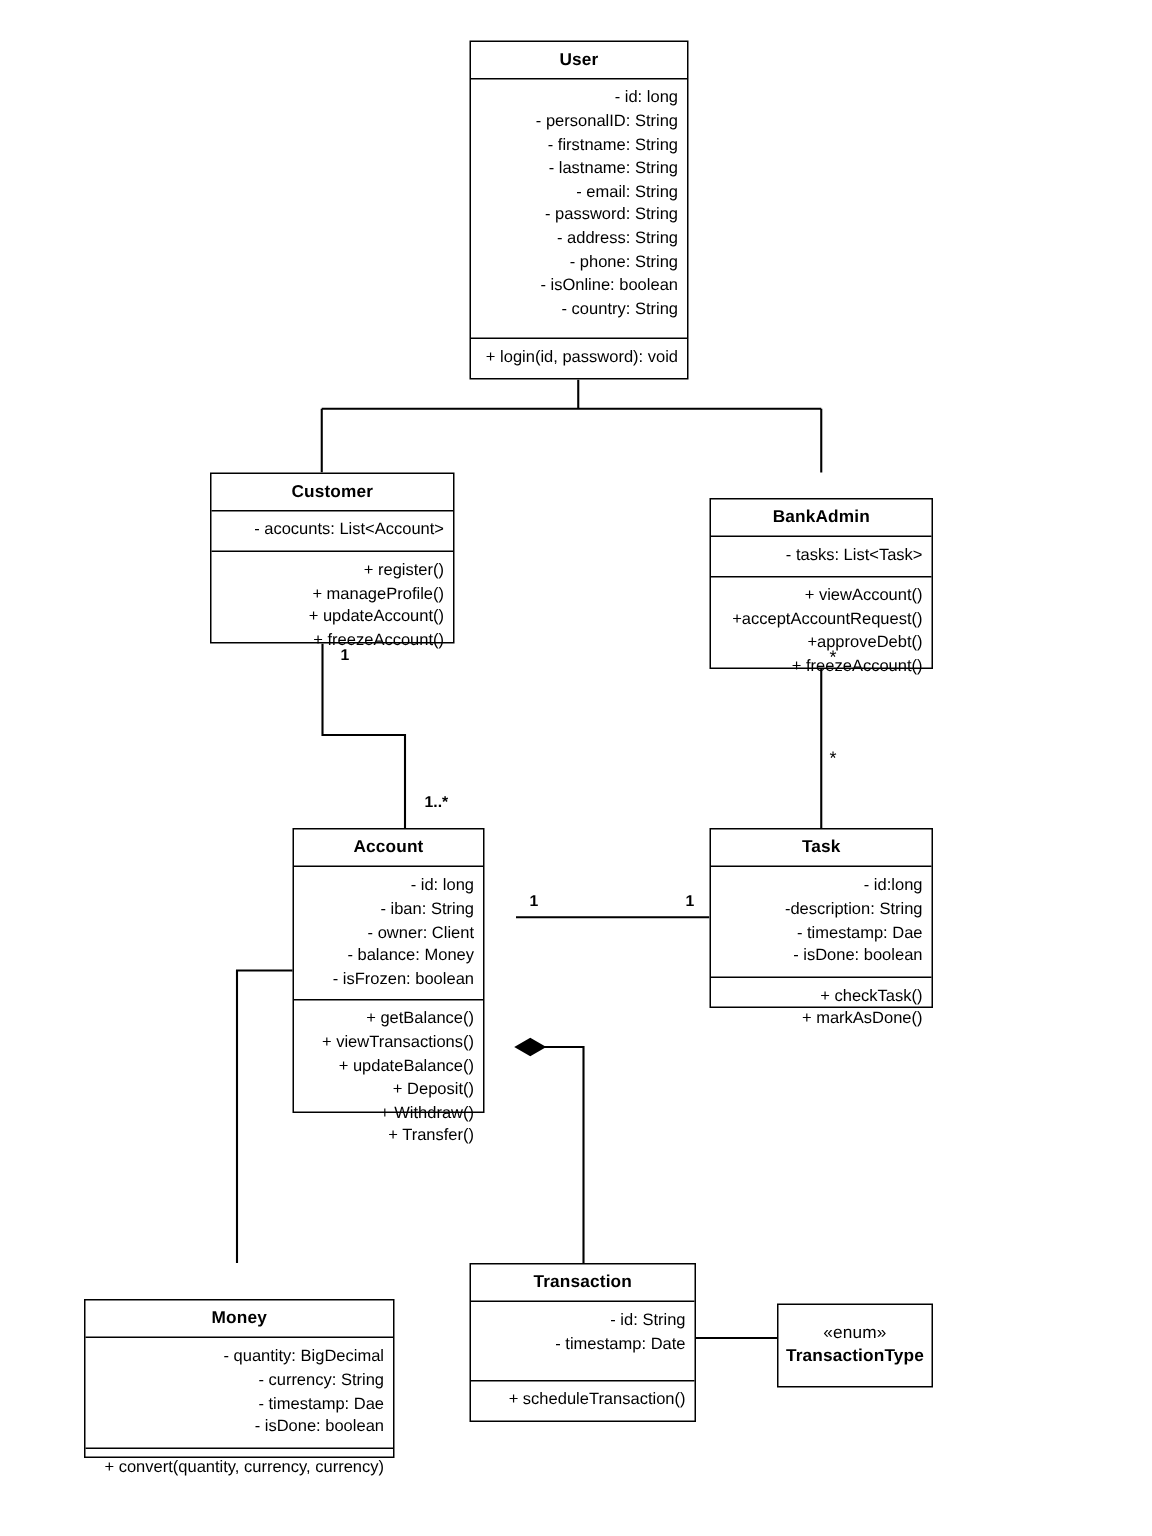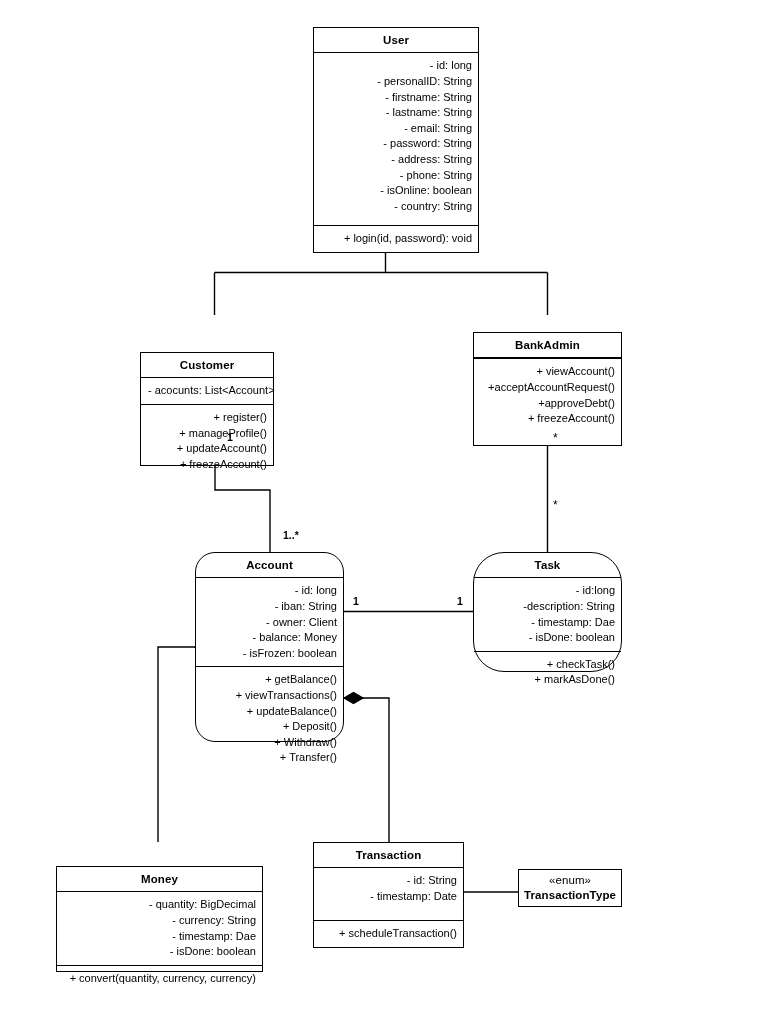--- a/index.html
+++ b/index.html
@@ -120,90 +120,93 @@
     <g>
       <polyline points="344,698 389,698 389,842" fill="none" stroke="#000000" stroke-width="1.4"></polyline>
       <polygon points="344,698 353.5,692.5 363,698 353.5,703.5" fill="#000000" stroke="#000000" stroke-width="1.2"></polygon>
     </g>
 
     <g>
       <line x1="464" y1="892" x2="518" y2="892" stroke="#000000" stroke-width="1.4"></line>
     </g>
   </svg>
 
-  <div class="uml-class" style="left:313px; top:27px; width:166px; height:226px;">
+  <div class="uml-class" style="left:313px; top:27px; width:146px; height:226px;">
     <div class="cls-title">User</div>
     <div class="divider"></div>
     <div class="cls-section grow">
       <div class="cls-row">- id: long</div>
       <div class="cls-row">- personalID: String</div>
       <div class="cls-row">- firstname: String</div>
       <div class="cls-row">- lastname: String</div>
       <div class="cls-row">- email: String</div>
       <div class="cls-row">- password: String</div>
       <div class="cls-row">- address: String</div>
       <div class="cls-row">- phone: String</div>
       <div class="cls-row">- isOnline: boolean</div>
       <div class="cls-row">- country: String</div>
     </div>
     <div class="divider"></div>
     <div class="cls-section">
       <div class="cls-row">+ login(id, password): void</div>
     </div>
   </div>
 
-  <div class="uml-class" style="left:140px; top:315px; width:134px; height:114px;margin-top:37px;">
+  <div class="uml-class" style="left:140px; top:315px; width:163px; height:114px;">
     <div class="cls-title">Customer</div>
     <div class="divider"></div>
     <div class="cls-section">
       <div class="cls-row">- acocunts: List&lt;Account&gt;</div>
     </div>
     <div class="divider"></div>
     <div class="cls-section grow">
       <div class="cls-row">+ register()</div>
       <div class="cls-row">+ manageProfile()</div>
       <div class="cls-row">+ updateAccount()</div>
       <div class="cls-row">+ freezeAccount()</div>
     </div>
   </div>
 
   <div class="uml-class" style="left:473px; top:315px; width:149px; height:114px;margin-top:17px;">
     <div class="cls-title">BankAdmin</div>
     <div class="divider"></div>
+    <div class="cls-section">
+      <div class="cls-row">- tasks: List&lt;Task&gt;</div>
+    </div>
     <div class="divider"></div>
     <div class="cls-section grow">
       <div class="cls-row">+ viewAccount()</div>
       <div class="cls-row">+acceptAccountRequest()</div>
       <div class="cls-row">+approveDebt()</div>
       <div class="cls-row">+ freezeAccount()</div>
     </div>
   </div>
 
-  <div class="uml-class" style="left:195px; top:552px; width:149px; height:190px;border-radius:20px;">
+  <div class="uml-class" style="left:195px; top:552px; width:128px; height:190px;">
     <div class="cls-title">Account</div>
     <div class="divider"></div>
     <div class="cls-section">
       <div class="cls-row">- id: long</div>
       <div class="cls-row">- iban: String</div>
       <div class="cls-row">- owner: Client</div>
       <div class="cls-row">- balance: Money</div>
       <div class="cls-row">- isFrozen: boolean</div>
     </div>
     <div class="divider"></div>
     <div class="cls-section grow">
       <div class="cls-row">+ getBalance()</div>
       <div class="cls-row">+ viewTransactions()</div>
       <div class="cls-row">+ updateBalance()</div>
       <div class="cls-row">+ Deposit()</div>
       <div class="cls-row">+ Withdraw()</div>
       <div class="cls-row">+ Transfer()</div>
     </div>
   </div>
 
-  <div class="uml-class" style="left:473px; top:552px; width:149px; height:120px;border-radius:31px;">
+  <div class="uml-class" style="left:473px; top:552px; width:149px; height:120px;">
     <div class="cls-title">Task</div>
     <div class="divider"></div>
     <div class="cls-section">
       <div class="cls-row">- id:long</div>
       <div class="cls-row">-description: String</div>
       <div class="cls-row">- timestamp: Dae</div>
       <div class="cls-row">- isDone: boolean</div>
     </div>
     <div class="divider"></div>
     <div class="cls-section grow">
@@ -233,21 +236,21 @@
     <div class="cls-section grow">
       <div class="cls-row">- id: String</div>
       <div class="cls-row">- timestamp: Date</div>
     </div>
     <div class="divider"></div>
     <div class="cls-section">
       <div class="cls-row">+ scheduleTransaction()</div>
     </div>
   </div>
 
-  <div class="uml-class" style="left:518px; top:869px; width:104px; height:38px; justify-content:center;">
+  <div class="uml-class" style="left:518px; top:869px; width:104px; height:56px; justify-content:center;">
     <div class="cls-title enum-title">
       <span class="enum-stereo">«enum»</span>
       <span>TransactionType</span>
     </div>
   </div>
 
   <div class="mult-label" style="left:227px; top:431px;">1</div>
 
   <div class="mult-label" style="left:283px; top:529px;">1..*</div>
 

